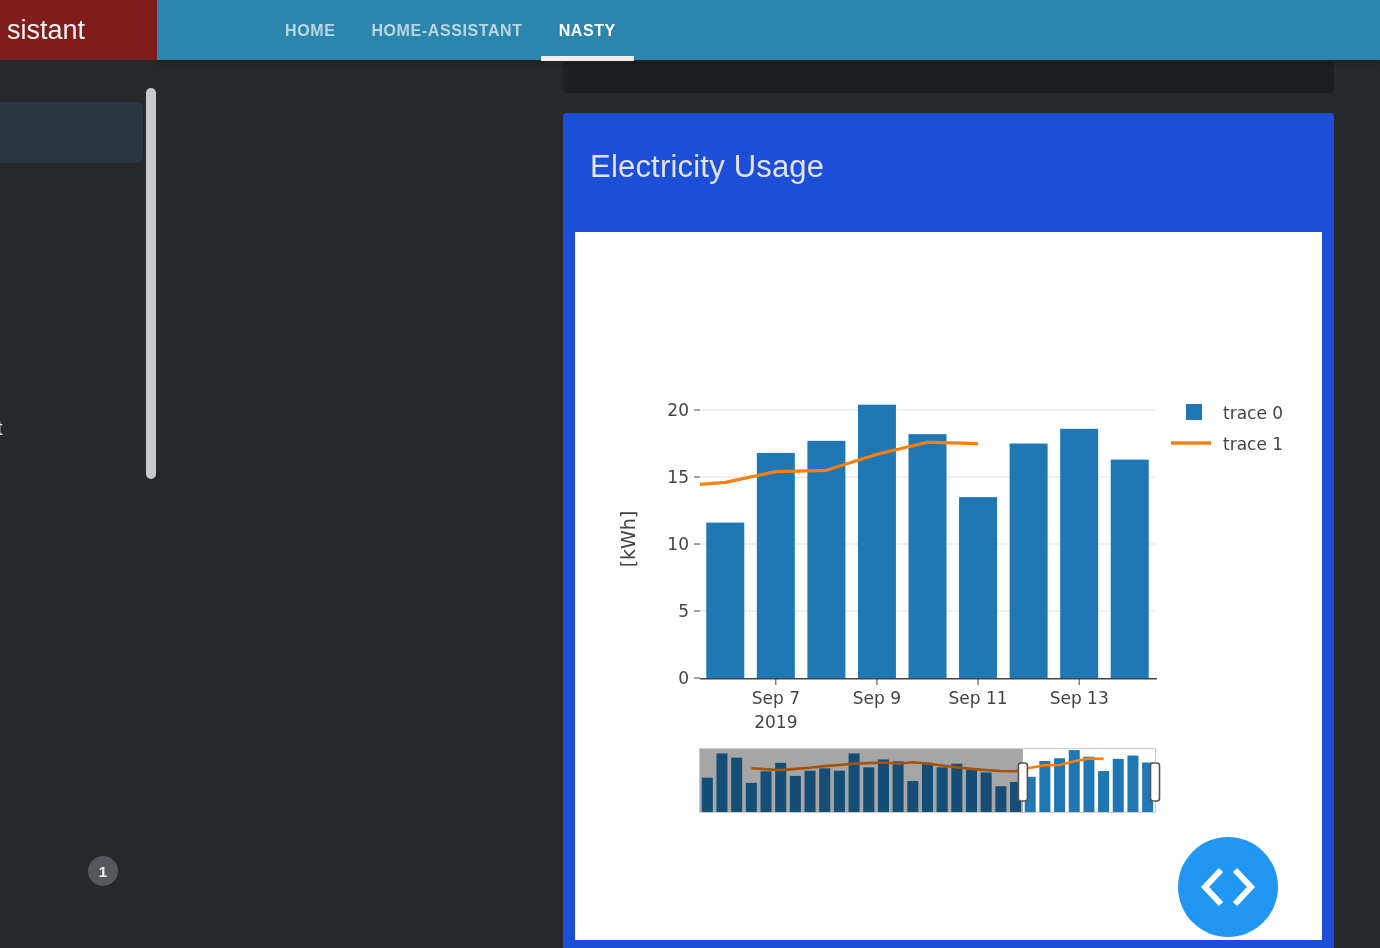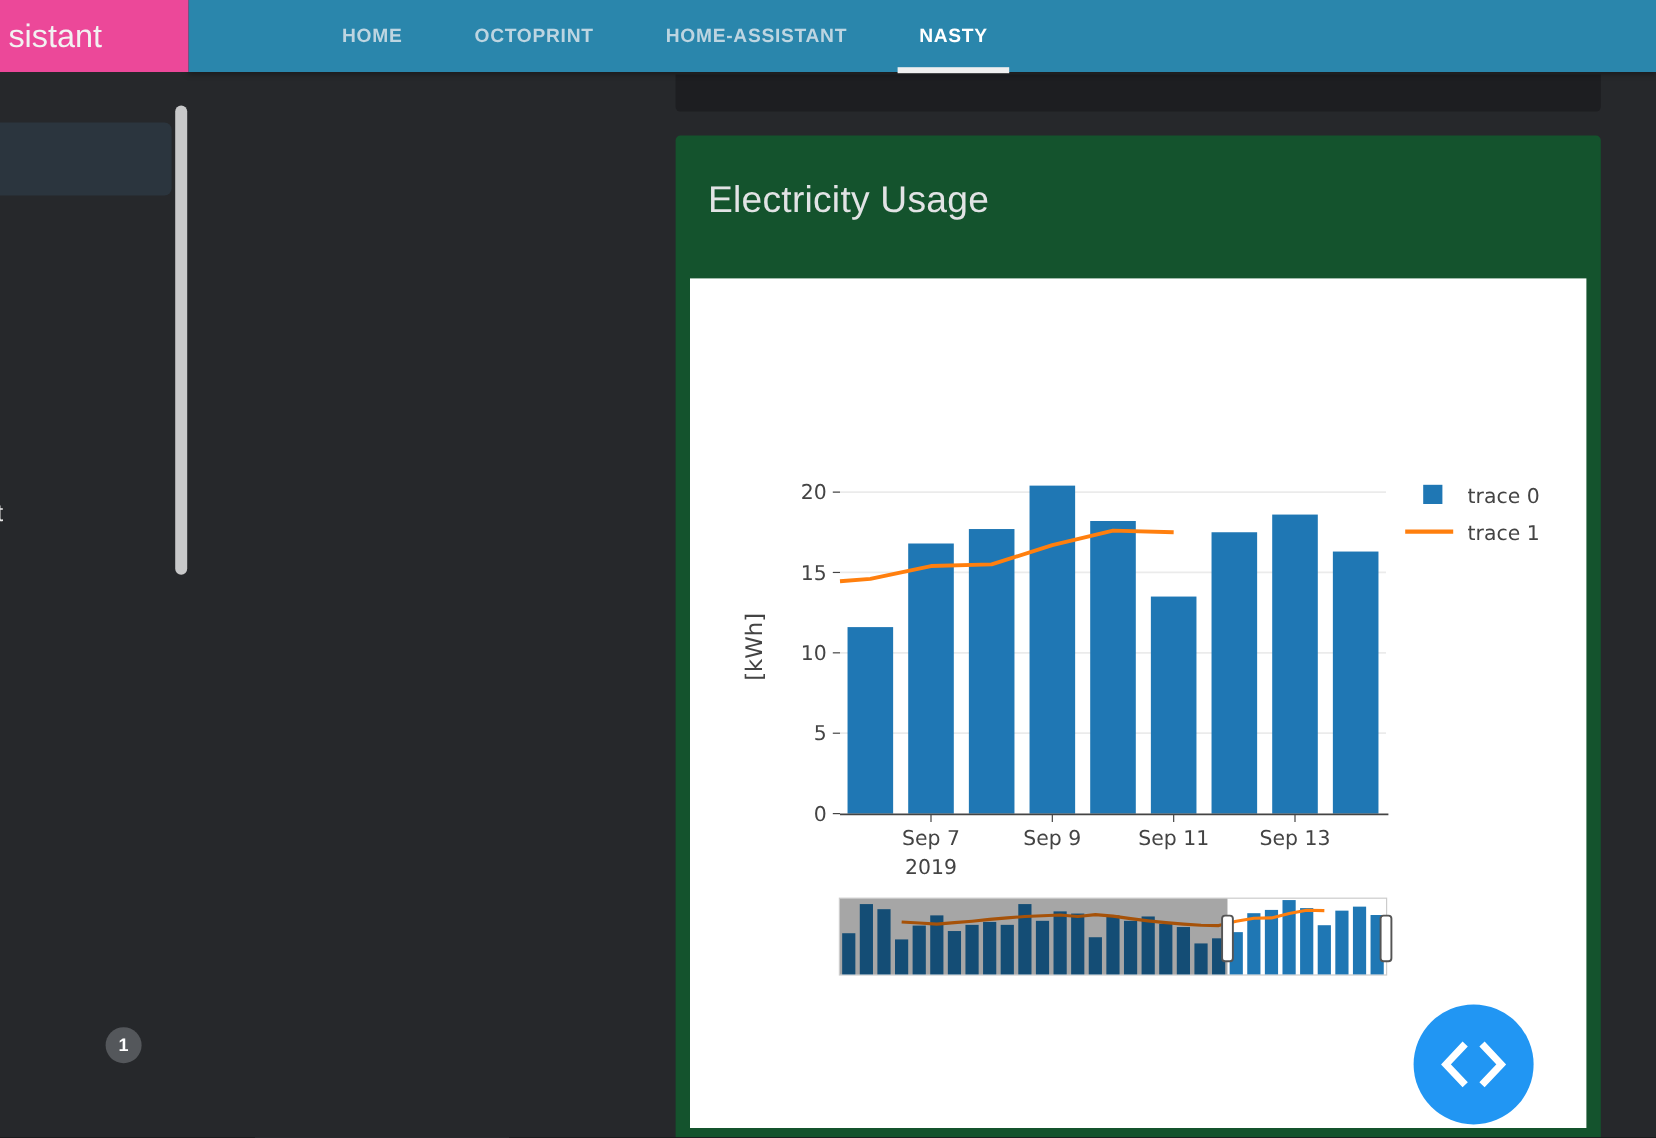--- a/index.html
+++ b/index.html
@@ -4,28 +4,28 @@
 <style>
   * { margin:0; padding:0; box-sizing:border-box; }
   html,body { background:#141517; }
   .screen {
     position:relative; width:1380px; height:948px; overflow:hidden;
     background:#26282b; font-family:"Liberation Sans", sans-serif;
   }
   
   .header-left {
     position:absolute; left:0; top:0; width:157px; height:60px;
-    background:#ec4899; color:#f2f2f2; font-size:27px; font-weight:400;
+    background:#7f1d1d; color:#f2f2f2; font-size:27px; font-weight:400;
     line-height:60px; padding-left:7px; white-space:nowrap; overflow:hidden; z-index:5;
   }
   .header-bar {
     position:absolute; left:157px; top:0; width:1223px; height:60px;
     background:#2a86ac; z-index:4; box-shadow:0 2px 5px rgba(0,0,0,.35);
   }
-  .tabs { position:absolute; left:110px; top:0; height:60px; display:flex; gap:24px; }
+  .tabs { position:absolute; left:110px; top:0; height:60px; display:flex; gap:0; }
   .tab {
     position:relative; height:60px; line-height:62px; padding:0 18px;
     color:#bdd5e1; font-size:16px; font-weight:700; letter-spacing:.6px; cursor:pointer;
   }
   .tab.active { color:#ffffff; }
   .tab.active::after {
     content:""; position:absolute; left:0; right:0; bottom:-1px; height:5px; background:#efefef;
   }
   
   .sidebar-selected {
@@ -44,21 +44,21 @@
     background:#54575b; color:#fff; font-size:15px; font-weight:700;
     display:flex; align-items:center; justify-content:center;
   }
   
   .card-remnant {
     position:absolute; left:563px; top:62px; width:771px; height:31px;
     background:#1d1e21; border-radius:0 0 4px 4px;
   }
   .main-card {
     position:absolute; left:563px; top:113px; width:771px; height:835px;
-    background:#14532d; border-radius:4px 4px 0 0;
+    background:#1d4ed8; border-radius:4px 4px 0 0;
   }
   .card-title {
     position:absolute; left:27px; top:36px; color:#e2e3e5;
     font-size:31px; font-weight:400; letter-spacing:.2px;
   }
   .chart-area {
     position:absolute; left:12px; top:119px; width:747px; height:708px; background:#ffffff;
   }
   .chart-area svg.plot { position:absolute; left:0; top:0; }
   text.tick, text.leg { font-family:"DejaVu Sans", sans-serif; font-size:17px; fill:#444444; }
@@ -72,21 +72,20 @@
 </style>
 </head>
 <body>
 
 <div class="screen">
 
   <div class="header-left">sistant</div>
   <header class="header-bar">
     <nav class="tabs">
       <div class="tab">HOME</div>
-      <div class="tab">OCTOPRINT</div>
       <div class="tab">HOME-ASSISTANT</div>
       <div class="tab active">NASTY</div>
     </nav>
   </header>
 
   <div class="sidebar-selected"></div>
   <div class="sidebar-cutoff">t</div>
   <div class="scrollbar"></div>
   <div class="badge">1</div>
 

